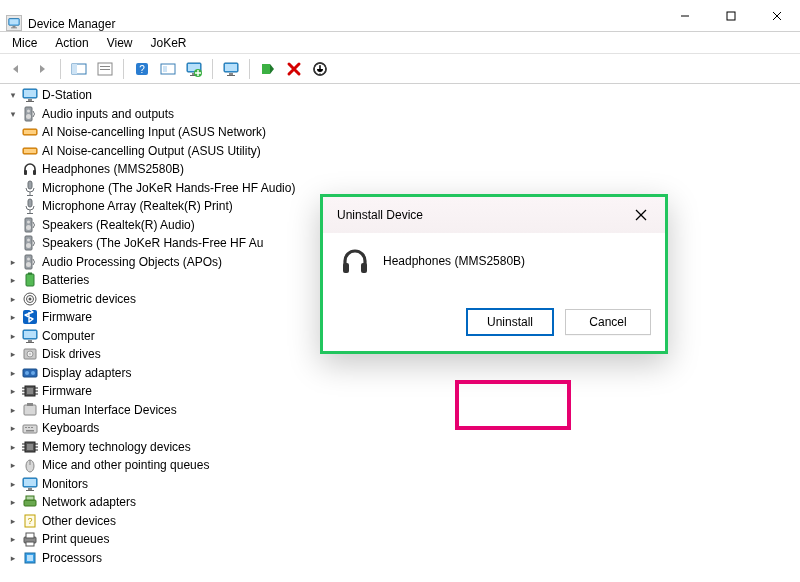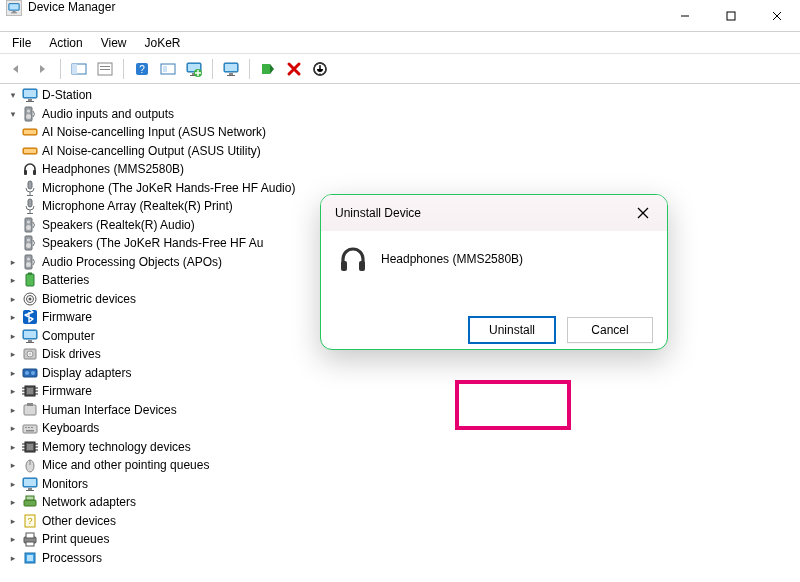--- a/index.html
+++ b/index.html
@@ -11,21 +11,21 @@
     width: 800px;
     height: 582px;
     overflow: hidden;
     position: relative;
     color: #000;
   }
   
   .titlebar {
     height: 32px;
     display: flex;
-    align-items: flex-start;
+    align-items: flex-end;
     padding-left: 6px;
     border-bottom: 1px solid #d0d0d0;
   }
   .titlebar .app-icon {
     width: 16px; height: 16px;
     margin-right: 6px;
     display: inline-flex; align-items: center; justify-content: center;
     background: #e8e8e8;
     border: 1px solid #bcbcbc;
     font-size: 10px;
@@ -93,22 +93,22 @@
     display: inline-flex; align-items: center; justify-content: center;
   }
   .dev-icon svg { display: block; }
   .children { padding-left: 18px; }
   
   .dialog {
     position: absolute;
     left: 320px; top: 194px;
     width: 348px;
     background: #fff;
-    border: 1px solid #22c55e;
-    border-radius: 12px;
+    border: 3px solid #22c55e;
+    border-radius: 0;
     box-shadow: 0 10px 30px rgba(0,0,0,0.22);
     overflow: hidden;
   }
   .dialog-title {
     height: 36px;
     background: linear-gradient(#fbf5f7,#f6f0f2);
     display: flex; align-items: center;
     padding: 0 10px 0 14px;
     font-size: 12px;
   }
@@ -124,21 +124,21 @@
     display: flex; align-items: center; gap: 12px; margin-bottom: 18px;
   }
   .headphone-lg {
     width: 32px; height: 32px;
   }
   .dialog-warning {
     font-size: 12px; margin-bottom: 44px;
   }
   .dialog-actions {
     height: 52px;
-    display: flex; align-items: flex-end; justify-content: flex-end;
+    display: flex; align-items: center; justify-content: flex-end;
     gap: 12px;
     padding: 0 14px 6px 0;
   }
   .btn {
     min-width: 86px; height: 26px;
     background: #fff;
     border: 1px solid #c9c9c9;
     display: inline-flex; align-items: center; justify-content: center;
     font-size: 12px;
     box-shadow: 0 1px 0 rgba(0,0,0,0.03);
@@ -271,21 +271,21 @@
     <div class="win-btn">
         <svg width="10" height="10">
           <line x1="1" y1="1" x2="9" y2="9" stroke="#000"></line>
           <line x1="9" y1="1" x2="1" y2="9" stroke="#000"></line>
         </svg>
       </div>
   </div>
 </div>
 
 <div class="menubar">
-  <div class="menu-item">File</div>
+  <div class="menu-item">Mice</div>
   <div class="menu-item">Action</div>
   <div class="menu-item">View</div>
   <div class="menu-item">JoKeR</div>
 </div>
 
 <div class="toolbar">
   <div class="tbtn disabled">
       <svg width="14" height="14">
         <path d="M9 3 L4 7 L9 11" fill="#9b9b9b"></path>
       </svg>

